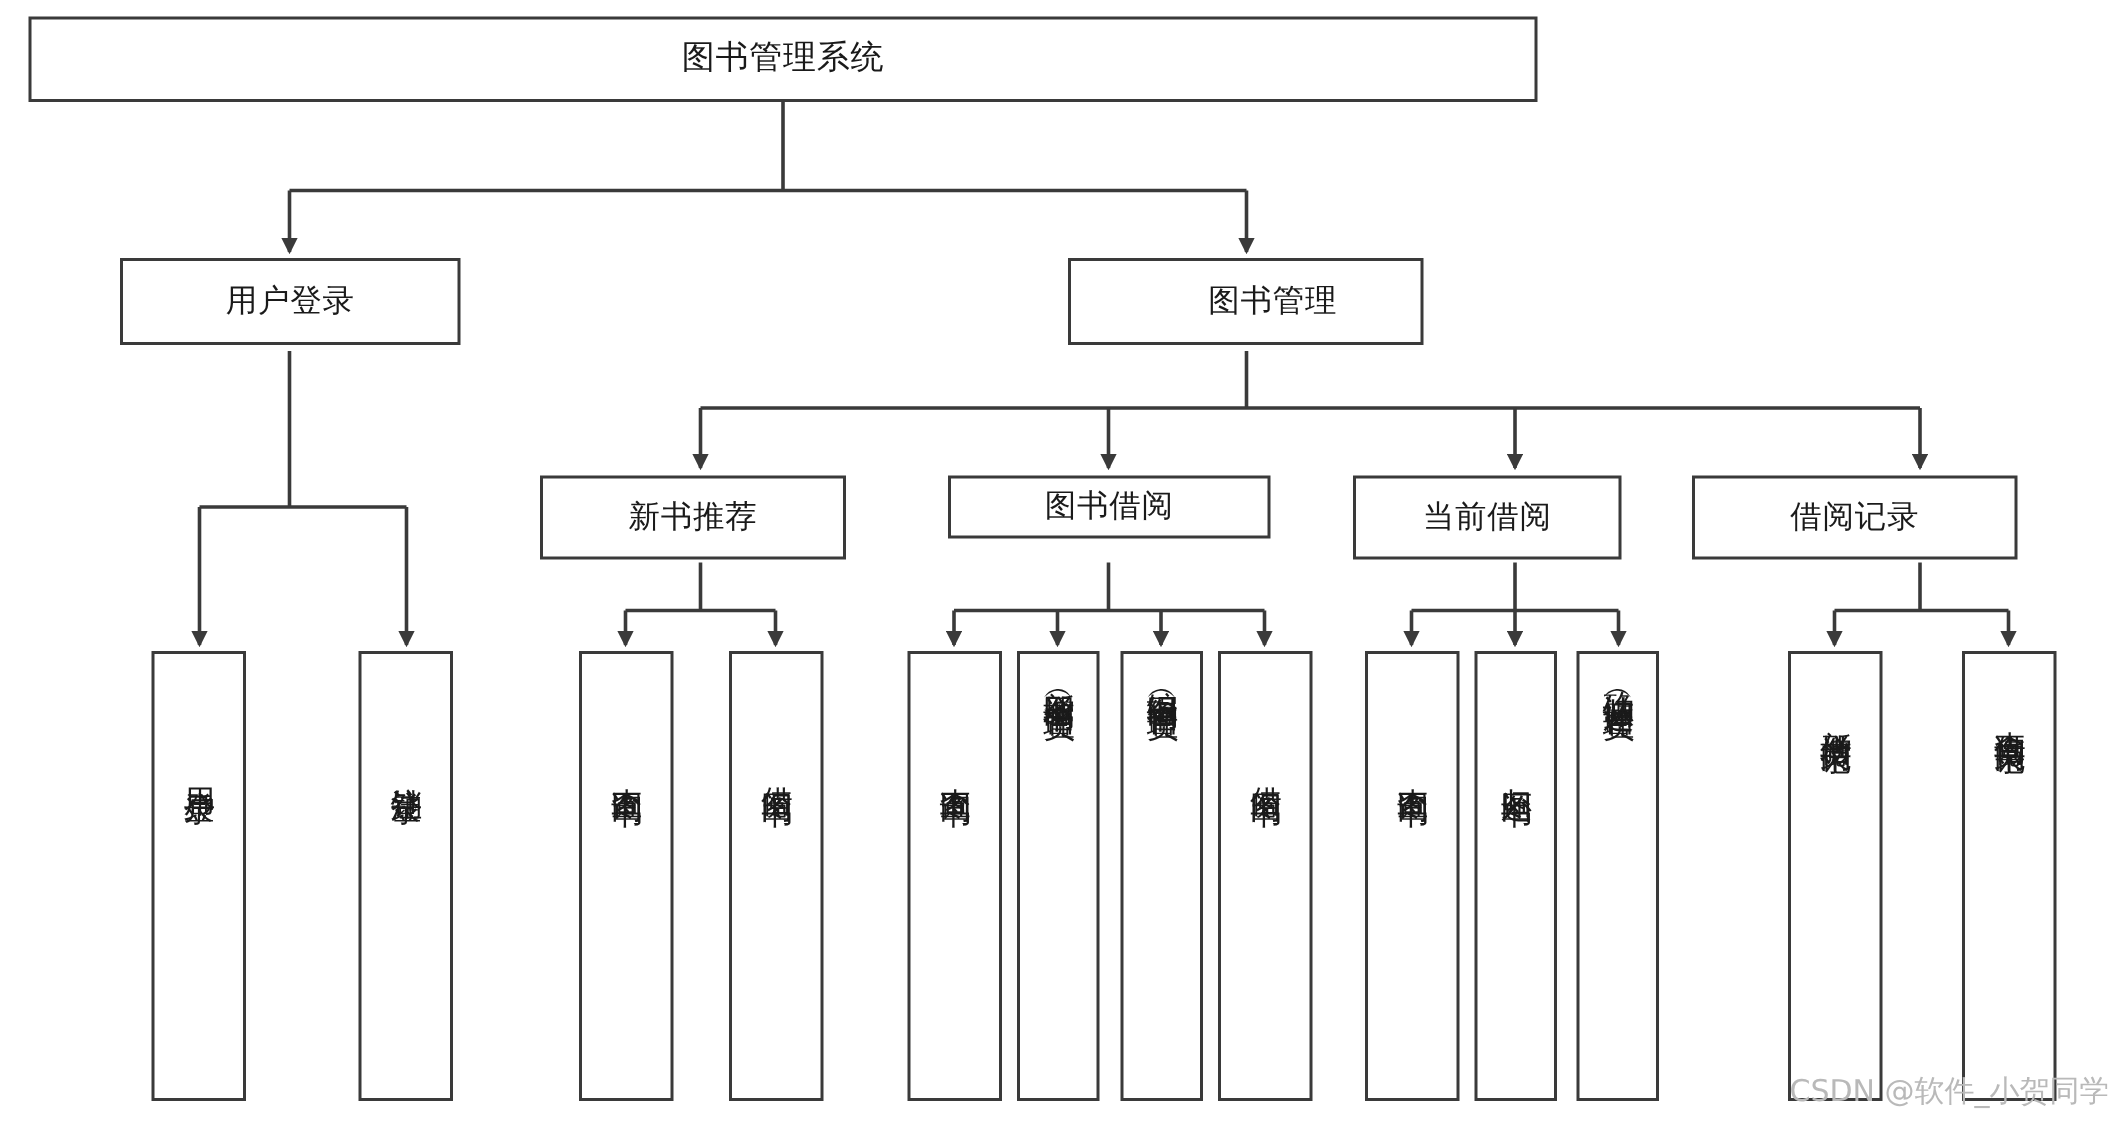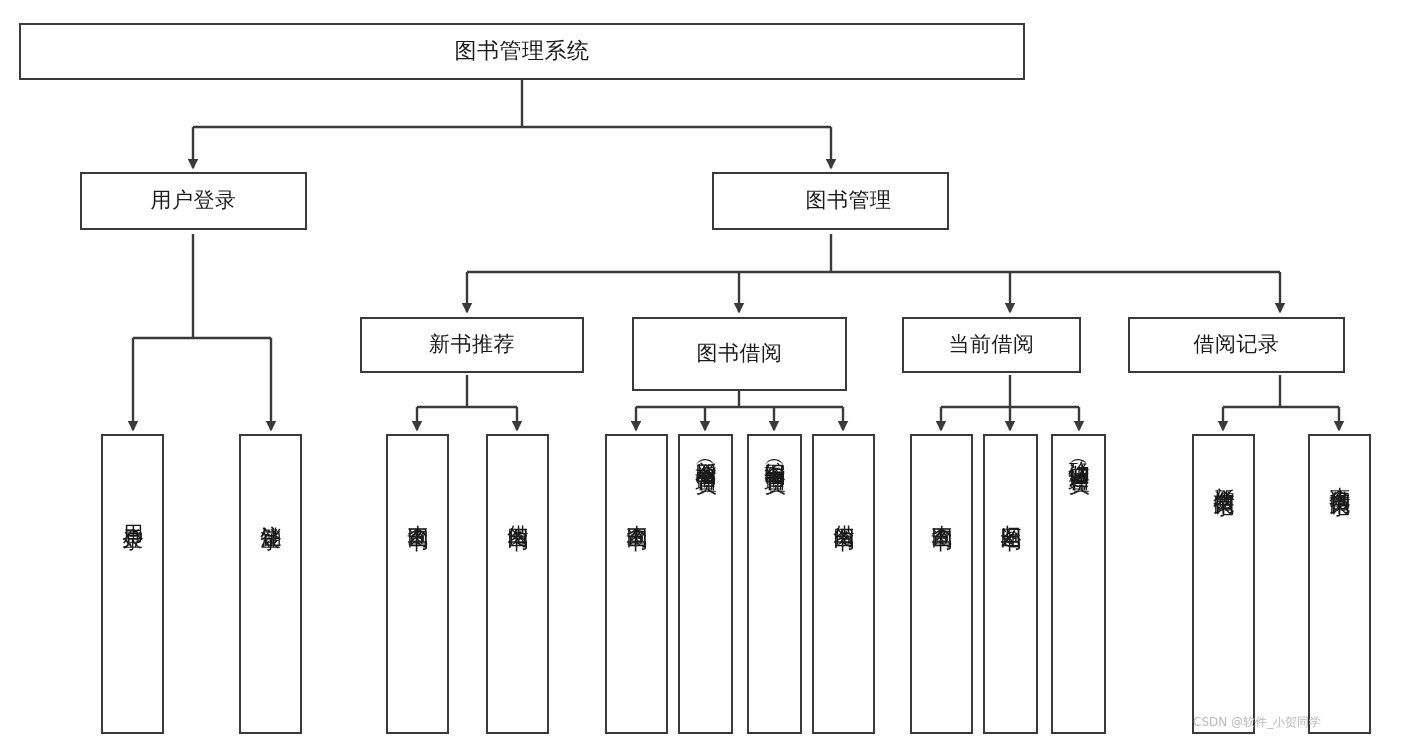--- a/index.html
+++ b/index.html
@@ -58,21 +58,21 @@
   .node.vert .node-label {
     writing-mode: vertical-rl;
     text-orientation: upright;
     font-size: 21px;
     line-height: 1.0;
     letter-spacing: 2px;
     white-space: nowrap;
   }
   .watermark {
     position: absolute;
-    font-size: 12px;
+    font-size: 20px;
     color: #b9b9b9;
     white-space: nowrap;
     user-select: none;
   }
 </style>
 </head>
 <body>
 
 <div id="diagram-root">
 
@@ -119,35 +119,35 @@
       <path d="M1010,407 L1010,430" marker-end="url(#arrow)"></path>
       <path d="M1079,407 L1079,430" marker-end="url(#arrow)"></path>
 
       <path d="M1280,375 L1280,407"></path>
       <path d="M1223,407 L1339,407"></path>
       <path d="M1223,407 L1223,430" marker-end="url(#arrow)"></path>
       <path d="M1339,407 L1339,430" marker-end="url(#arrow)"></path>
     </g>
   </svg>
 
-  <div class="node horiz root" style="left:19px; top:11px; width:1006px; height:57px;margin-top:12px;">
+  <div class="node horiz root" style="left:19px; top:11px; width:1006px; height:57px;">
     <span class="node-label">图书管理系统</span>
   </div>
 
   <div class="node horiz" style="left:80px; top:172px; width:227px; height:58px;">
     <span class="node-label">用户登录</span>
   </div>
   <div class="node horiz" style="left:712px; top:172px; width:237px; height:58px;padding-left:36px;">
     <span class="node-label">图书管理</span>
   </div>
 
-  <div class="node horiz" style="left:360px; top:317px; width:224px; height:56px;">
+  <div class="node horiz" style="left:360px; top:317px; width:204px; height:56px;">
     <span class="node-label">新书推荐</span>
   </div>
-  <div class="node horiz" style="left:632px; top:317px; width:215px; height:74px;">
+  <div class="node horiz" style="left:632px; top:317px; width:215px; height:42px;">
     <span class="node-label">图书借阅</span>
   </div>
   <div class="node horiz" style="left:902px; top:317px; width:179px; height:56px;">
     <span class="node-label">当前借阅</span>
   </div>
   <div class="node horiz" style="left:1128px; top:317px; width:217px; height:56px;">
     <span class="node-label">借阅记录</span>
   </div>
 
   <div class="node vert" style="left:101px; top:434px; width:63px; height:300px; padding-top:72px;">

